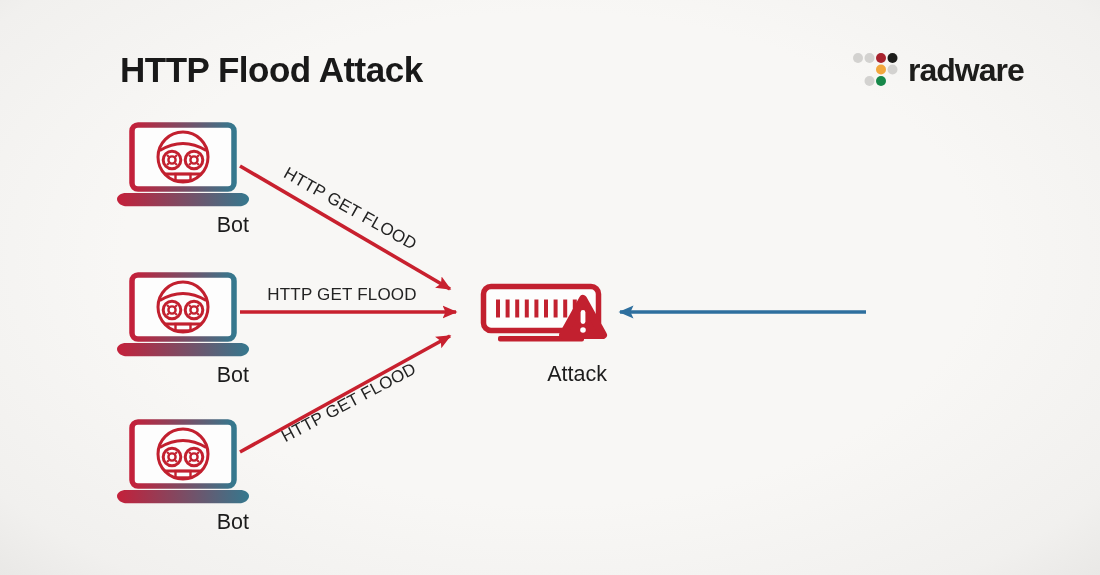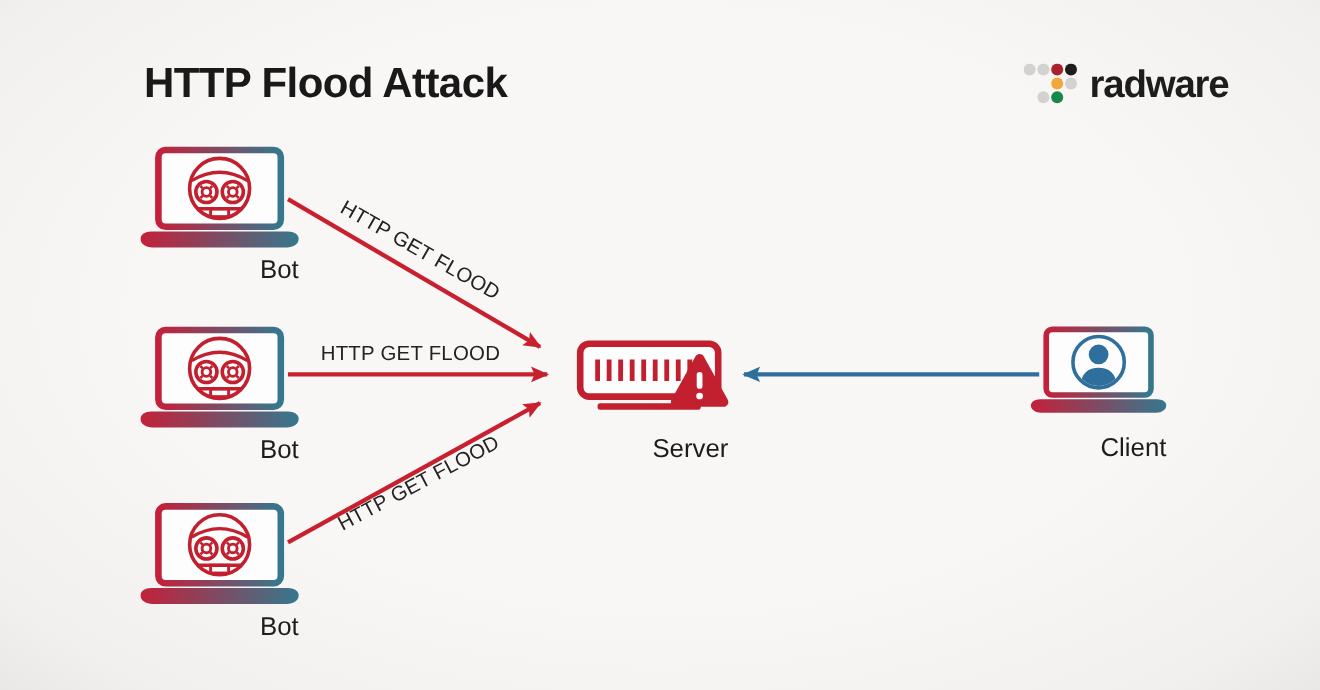--- a/index.html
+++ b/index.html
@@ -159,40 +159,17 @@
         <line x1="88.2" y1="16.5" x2="88.2" y2="34.5"></line>
         <line x1="97.8" y1="16.5" x2="97.8" y2="34.5"></line>
       </g>
       <rect x="21" y="53" width="86" height="5.5" rx="2" fill="#c2202f"></rect>
       <g>
         <path d="M106,16 L126,52 L86,52 Z" fill="#c2202f" stroke="#c2202f" stroke-width="8" stroke-linejoin="round"></path>
         <rect x="103.6" y="27" width="4.8" height="14" rx="2.4" fill="#ffffff"></rect>
         <circle cx="106" cy="47" r="2.8" fill="#ffffff"></circle>
       </g>
     </svg>
-    <div class="node-label" style="left:0; top:79px; width:130px;">Server</div>
+    <div class="node-label" style="left:0; top:79px; width:130px;">Attack</div>
   </div>
 
-  <div class="node" style="left:859px; top:271px;">
-    <svg width="113" height="73.6" viewBox="0 0 132 86">
-      <defs>
-        <linearGradient id="lgClient" x1="0" y1="0" x2="1" y2="0">
-          <stop offset="0" stop-color="#c4203a"></stop>
-            <stop offset="1" stop-color="#35788e"></stop>
-        </linearGradient>
-        <clipPath id="clipPerson">
-            <circle cx="66" cy="36" r="23.3"></circle>
-          </clipPath>
-      </defs>
-      <rect x="15" y="4" width="102" height="64" rx="6" fill="#fdfdfd" stroke="url(#lgClient)" stroke-width="5.5"></rect>
-      <path d="M9,72 H123 C128,72 132,74.7 132,78 C132,82 127.5,85.3 122,85.3 H10 C4.5,85.3 0,82 0,78 C0,74.7 4,72 9,72 Z" fill="url(#lgClient)"></path>
-      <g>
-        <circle cx="66" cy="36" r="25" fill="#fdfdfd" stroke="#2e6f9e" stroke-width="3.5"></circle>
-        <g clip-path="url(#clipPerson)" fill="#2e6f9e">
-          <circle cx="66" cy="28.5" r="9.6"></circle>
-          <path d="M48,62 C48,47.5 55.5,41.5 66,41.5 C76.5,41.5 84,47.5 84,62 Z"></path>
-        </g>
-      </g>
-    </svg>
-    <div class="node-label" style="left:0; top:90px; width:113px;">Client</div>
-  </div>
 
 </div>
 
 </body></html>

